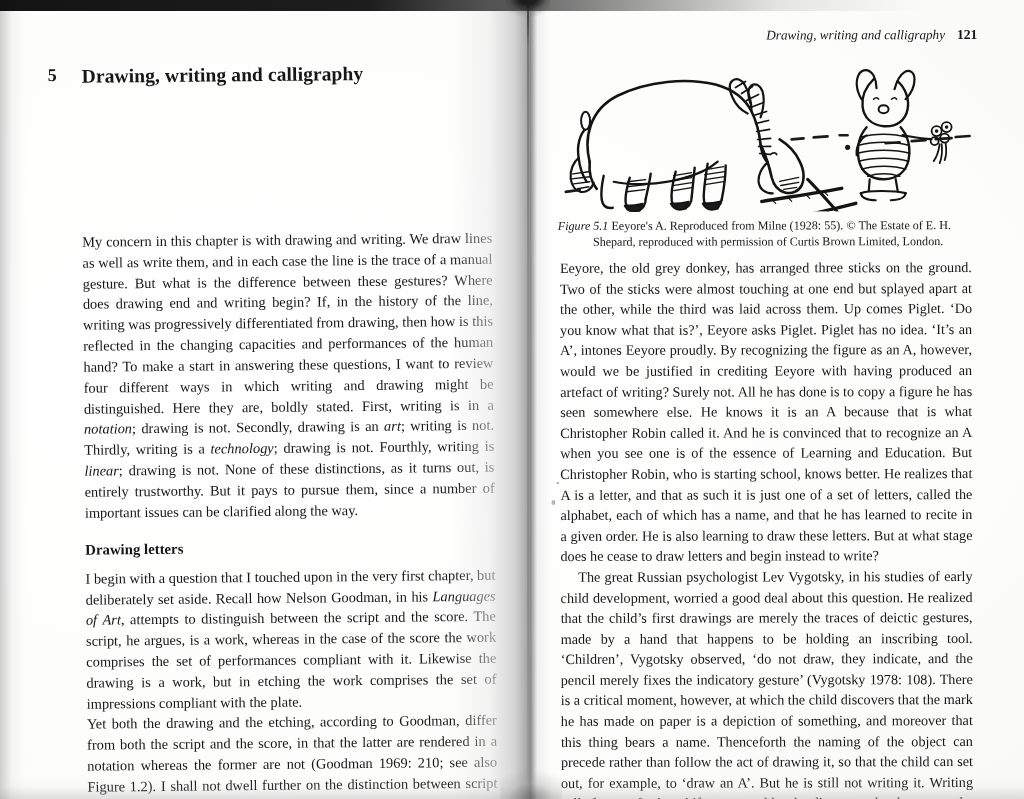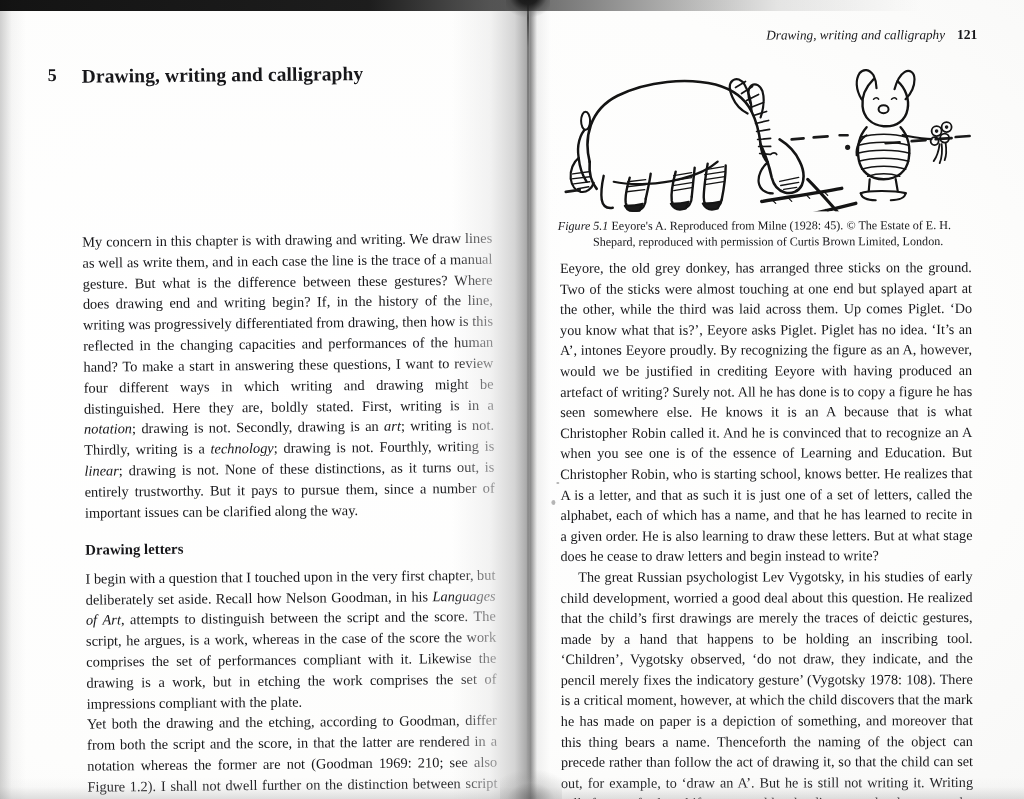--- a/index.html
+++ b/index.html
@@ -372,21 +372,21 @@
             <path d="M305,142 C312,139 338,139 350,142" stroke-width="2.2"></path>
             <path d="M305,142 C306,147 312,149 320,149" stroke-width="2"></path>
             <path d="M350,142 C349,147 343,149 335,149" stroke-width="2"></path>
           </g>
         </svg>
       </div>
 
       <div class="figure-caption">
         <span class="cap-body">
           <span class="cap-label">Figure 5.1</span>
-          <span>Eeyore's A. Reproduced from Milne (1928: 45). © The Estate of E. H.</span>
+          <span>Eeyore's A. Reproduced from Milne (1928: 55). © The Estate of E. H.</span>
         </span>
         <span class="cap-line2">Shepard, reproduced with permission of Curtis Brown Limited, London.</span>
       </div>
 
       <div class="col-right">
         <p class="para">Eeyore, the old grey donkey, has arranged three sticks on the ground. Two of the sticks were almost touching at one end but splayed apart at the other, while the third was laid across them. Up comes Piglet. ‘Do you know what that is?’, Eeyore asks Piglet. Piglet has no idea. ‘It’s an A’, intones Eeyore proudly. By recognizing the figure as an A, however, would we be justified in crediting Eeyore with having produced an artefact of writing? Surely not. All he has done is to copy a figure he has seen somewhere else. He knows it is an A because that is what Christopher Robin called it. And he is convinced that to recognize an A when you see one is of the essence of Learning and Education. But Christopher Robin, who is starting school, knows better. He realizes that A is a letter, and that as such it is just one of a set of letters, called the alphabet, each of which has a name, and that he has learned to recite in a given order. He is also learning to draw these letters. But at what stage does he cease to draw letters and begin instead to write?</p>
         <p class="para indent">The great Russian psychologist Lev Vygotsky, in his studies of early child development, worried a good deal about this question. He realized that the child’s first drawings are merely the traces of deictic gestures, made by a hand that happens to be holding an inscribing tool. ‘Children’, Vygotsky observed, ‘do not draw, they indicate, and the pencil merely fixes the indicatory gesture’ (Vygotsky 1978: 108). There is a critical moment, however, at which the child discovers that the mark he has made on paper is a depiction of something, and moreover that this thing bears a name. Thenceforth the naming of the object can precede rather than follow the act of drawing it, so that the child can set out, for example, to ‘draw an A’. But he is still not writing it. Writing calls for one further shift, prompted by the discovery that letters can be arranged in meaningful combinations to form words. This discovery marks the birth of the child’s capacity to read. A child who cannot yet read is bound to practise letter-forming exercises. Only when he can read can he also be truly said to write (ibid.: 110–15).</p>
 
       </div>
 

